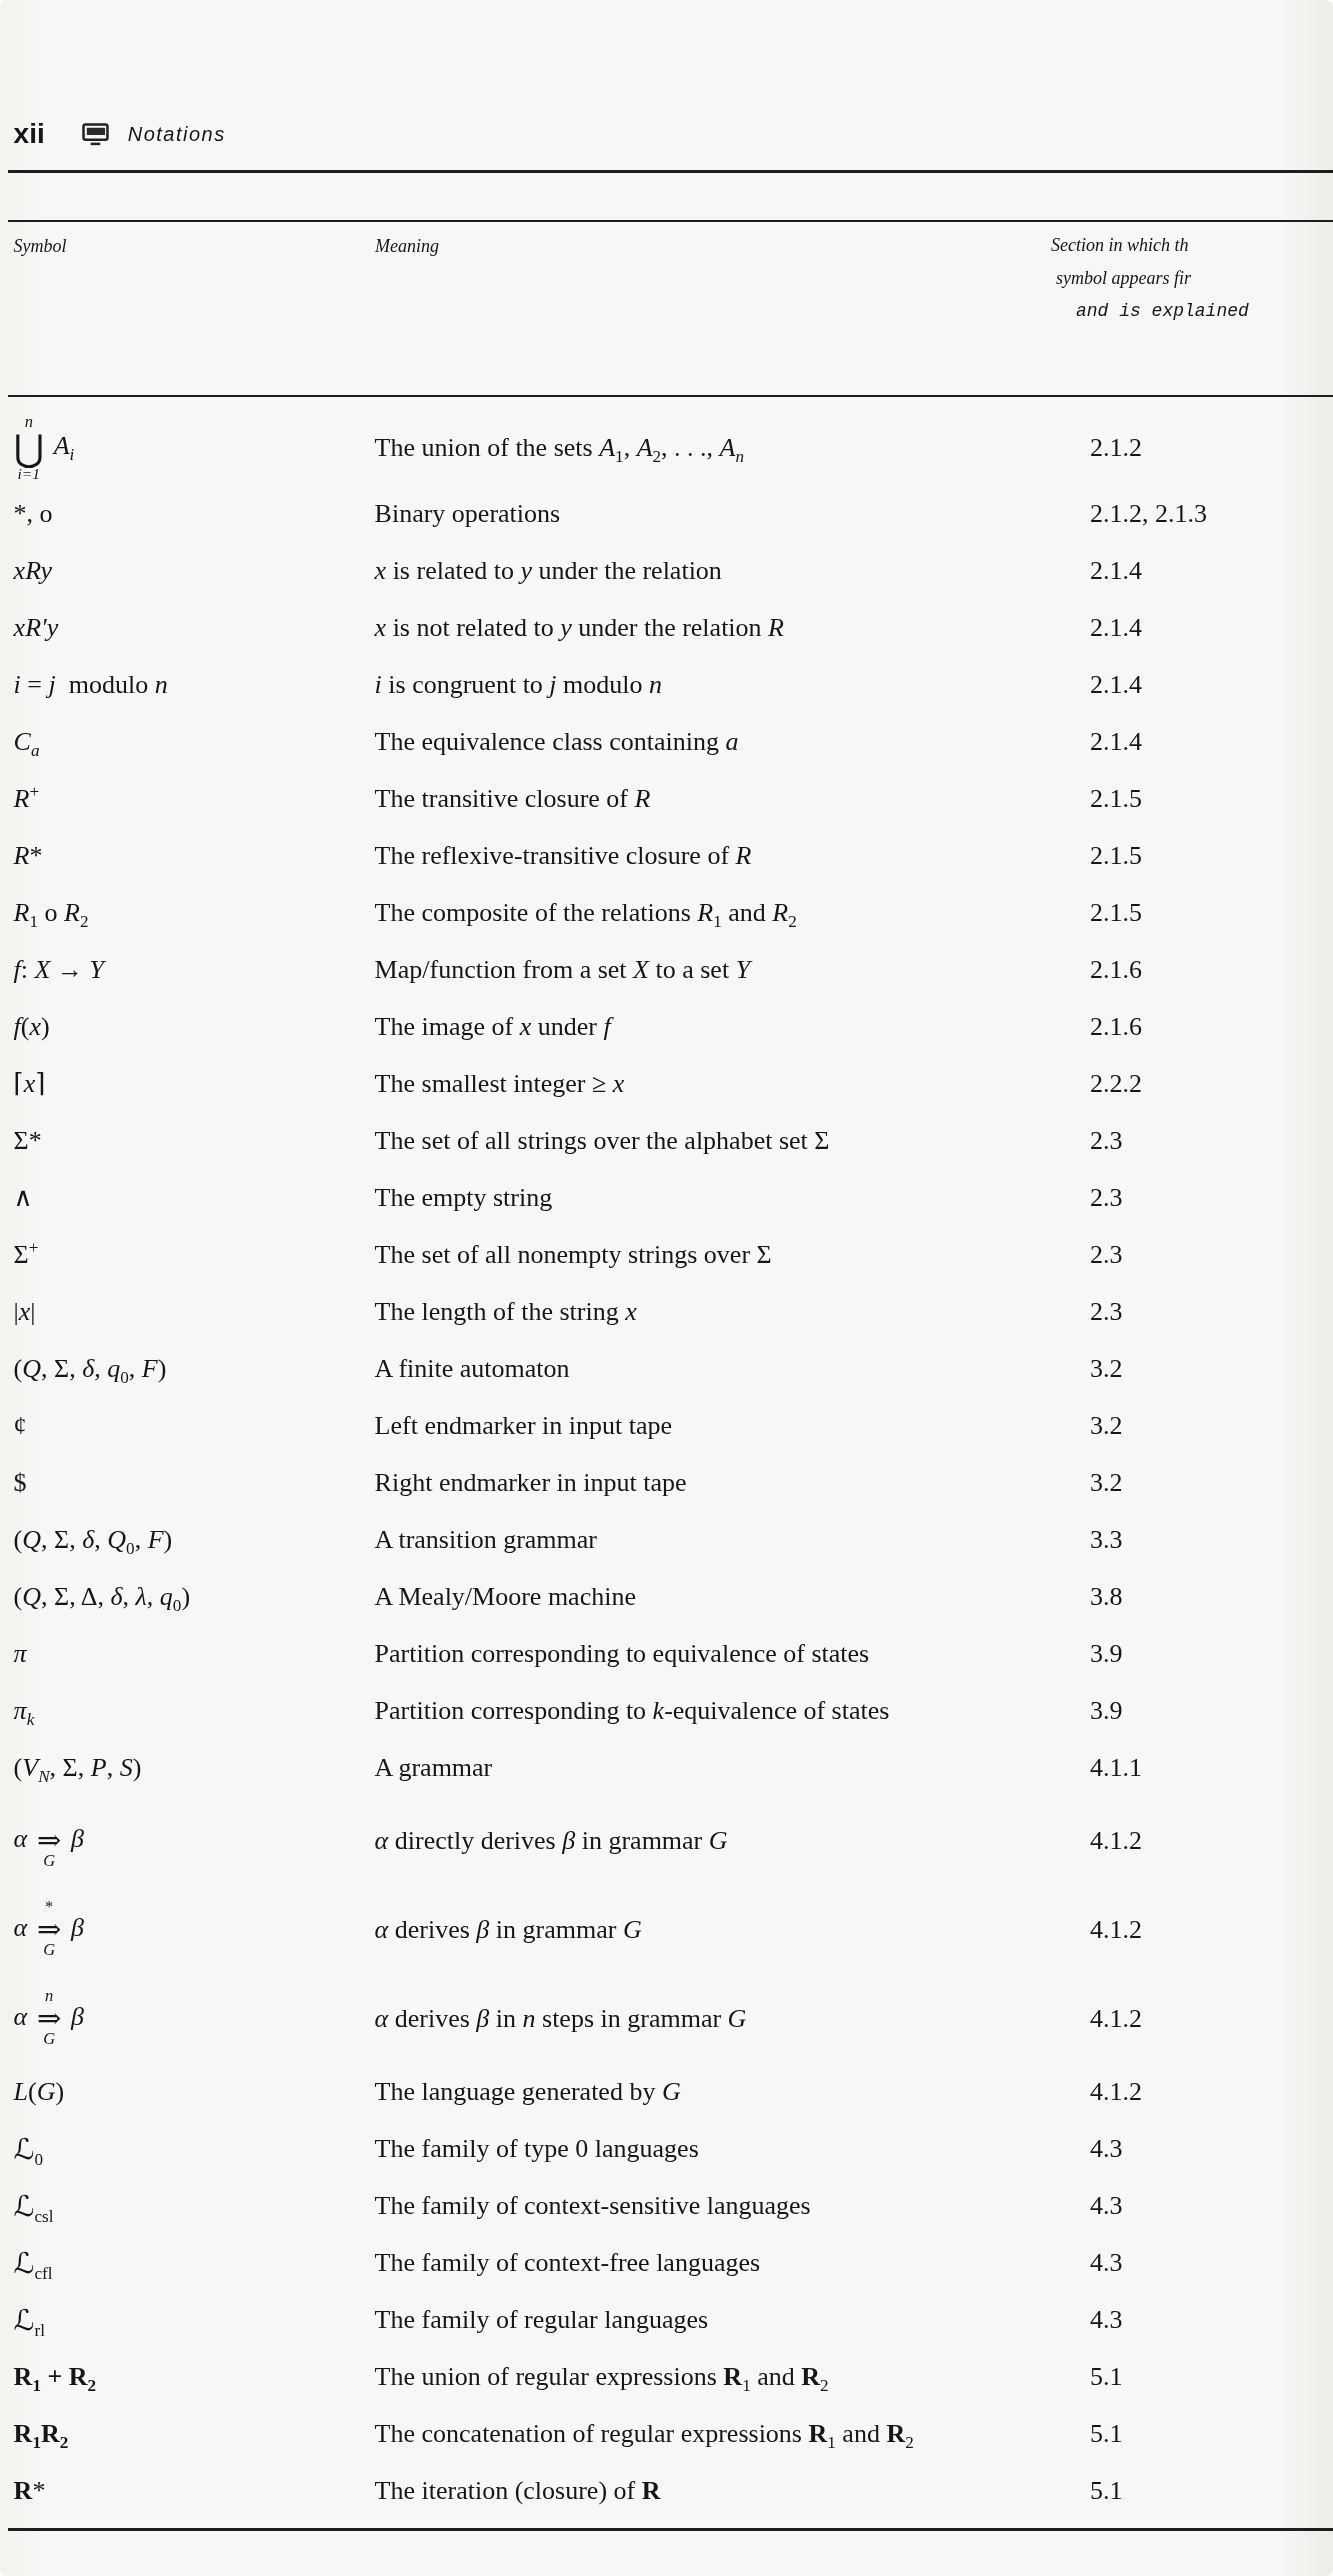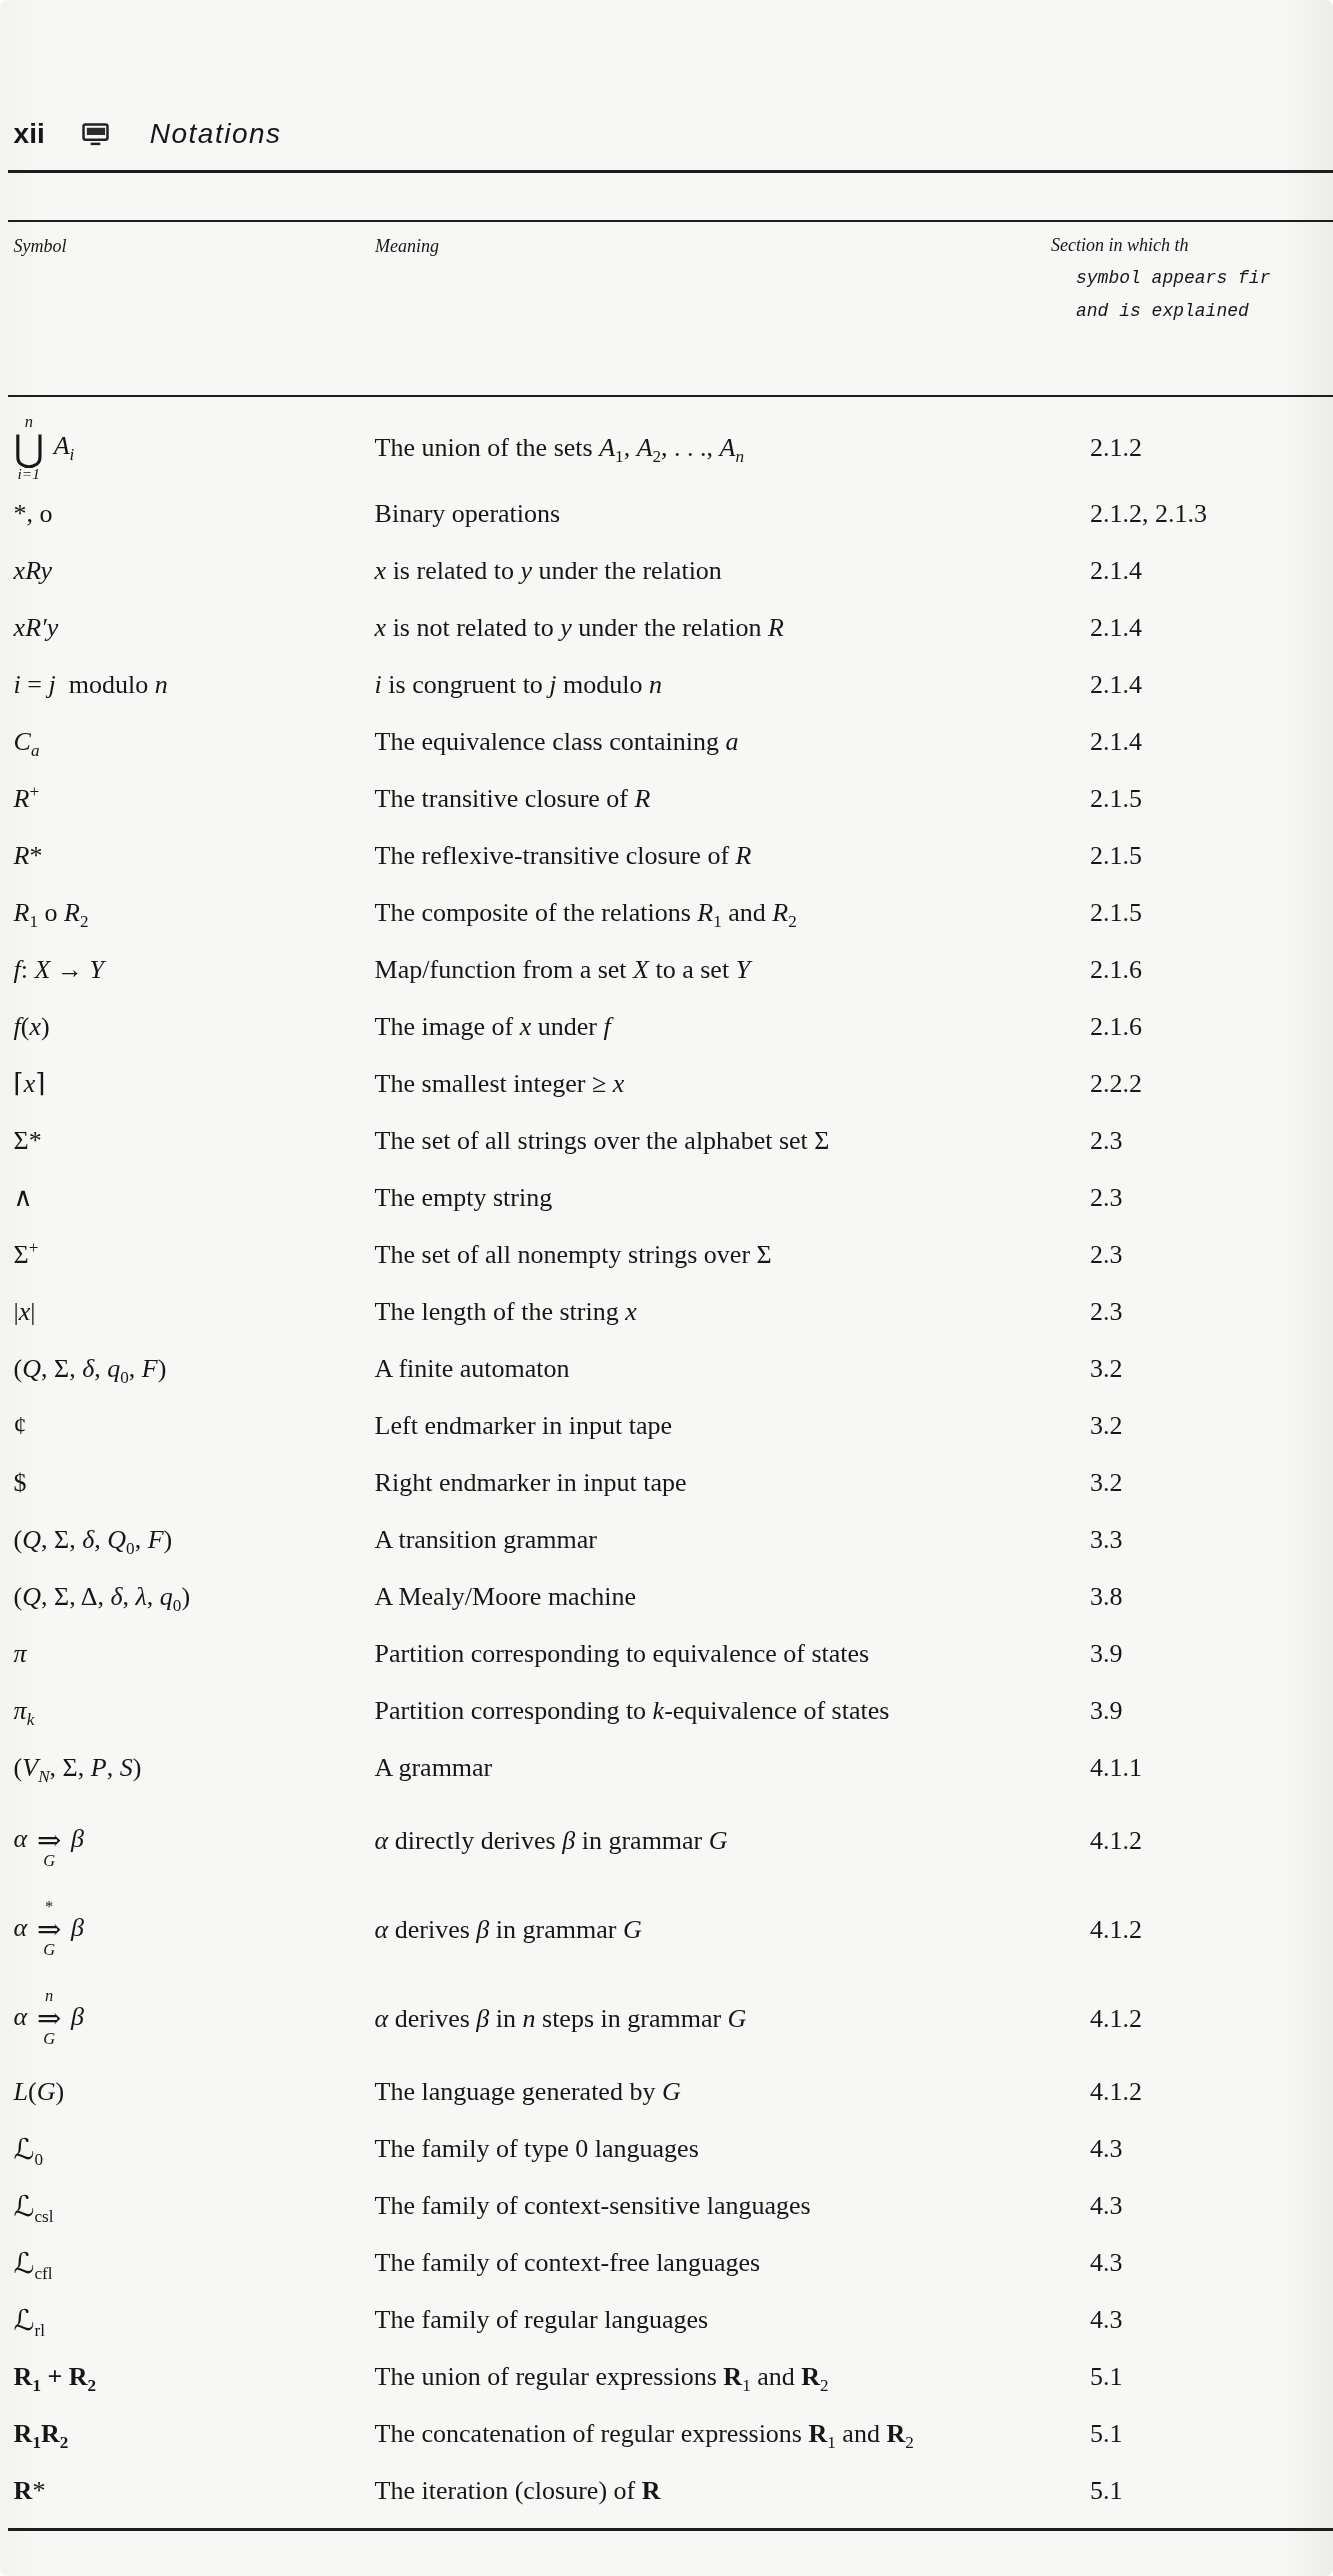--- a/index.html
+++ b/index.html
@@ -15,28 +15,28 @@
 
   .rule { position:absolute; left:7.8px; right:0; background:#1d1d1d; }
   #rule-header   { top:170px; height:2.9px; }
   #rule-tabletop { top:220px; height:1.9px; }
   #rule-colhead  { top:395px; height:1.9px; }
   #rule-bottom   { top:2528px; height:2.9px; }
 
   .pghead { position:absolute; top:118px; left:13.6px; display:flex; align-items:center; }
   .pgnum  { font-family:"Liberation Sans",sans-serif; font-weight:bold; font-size:28px; }
   .hicon  { margin-left:37px; display:inline-flex; align-items:center; }
-  .ptitle { margin-left:41px; font-family:"Liberation Sans",sans-serif; font-style:italic; font-size:28px; letter-spacing:1.5px; }
+  .ptitle { margin-left:19px; font-family:"Liberation Sans",sans-serif; font-style:italic; font-size:20px; letter-spacing:1.5px; }
 
   .colhead { position:absolute; font-style:italic; font-size:18px; }
   #ch-symbol  { top:236px; left:13.6px; }
   #ch-meaning { top:236px; left:375px; }
   #ch-section { top:229px; left:1051px; line-height:33px; white-space:nowrap; }
   #ch-section span { display:block; }
-  #ch-section .l2 { margin-left:25px;font-family:Liberation Mono, monospace; }
+  #ch-section .l2 { margin-left:5px; }
   #ch-section .l3 { margin-left:25px;font-family:Liberation Mono, monospace; }
 
   .tbody { position:absolute; top:411px; left:0; width:1333px; }
   .row {
     display:grid; grid-template-columns:361px 1fr 243px;
     align-items:center; height:57px; padding-left:13.6px; font-size:26px;
   }
   .row.h76 { height:74px; }
   .row.h92 { height:89px; }
   .sym  { white-space:nowrap; }

